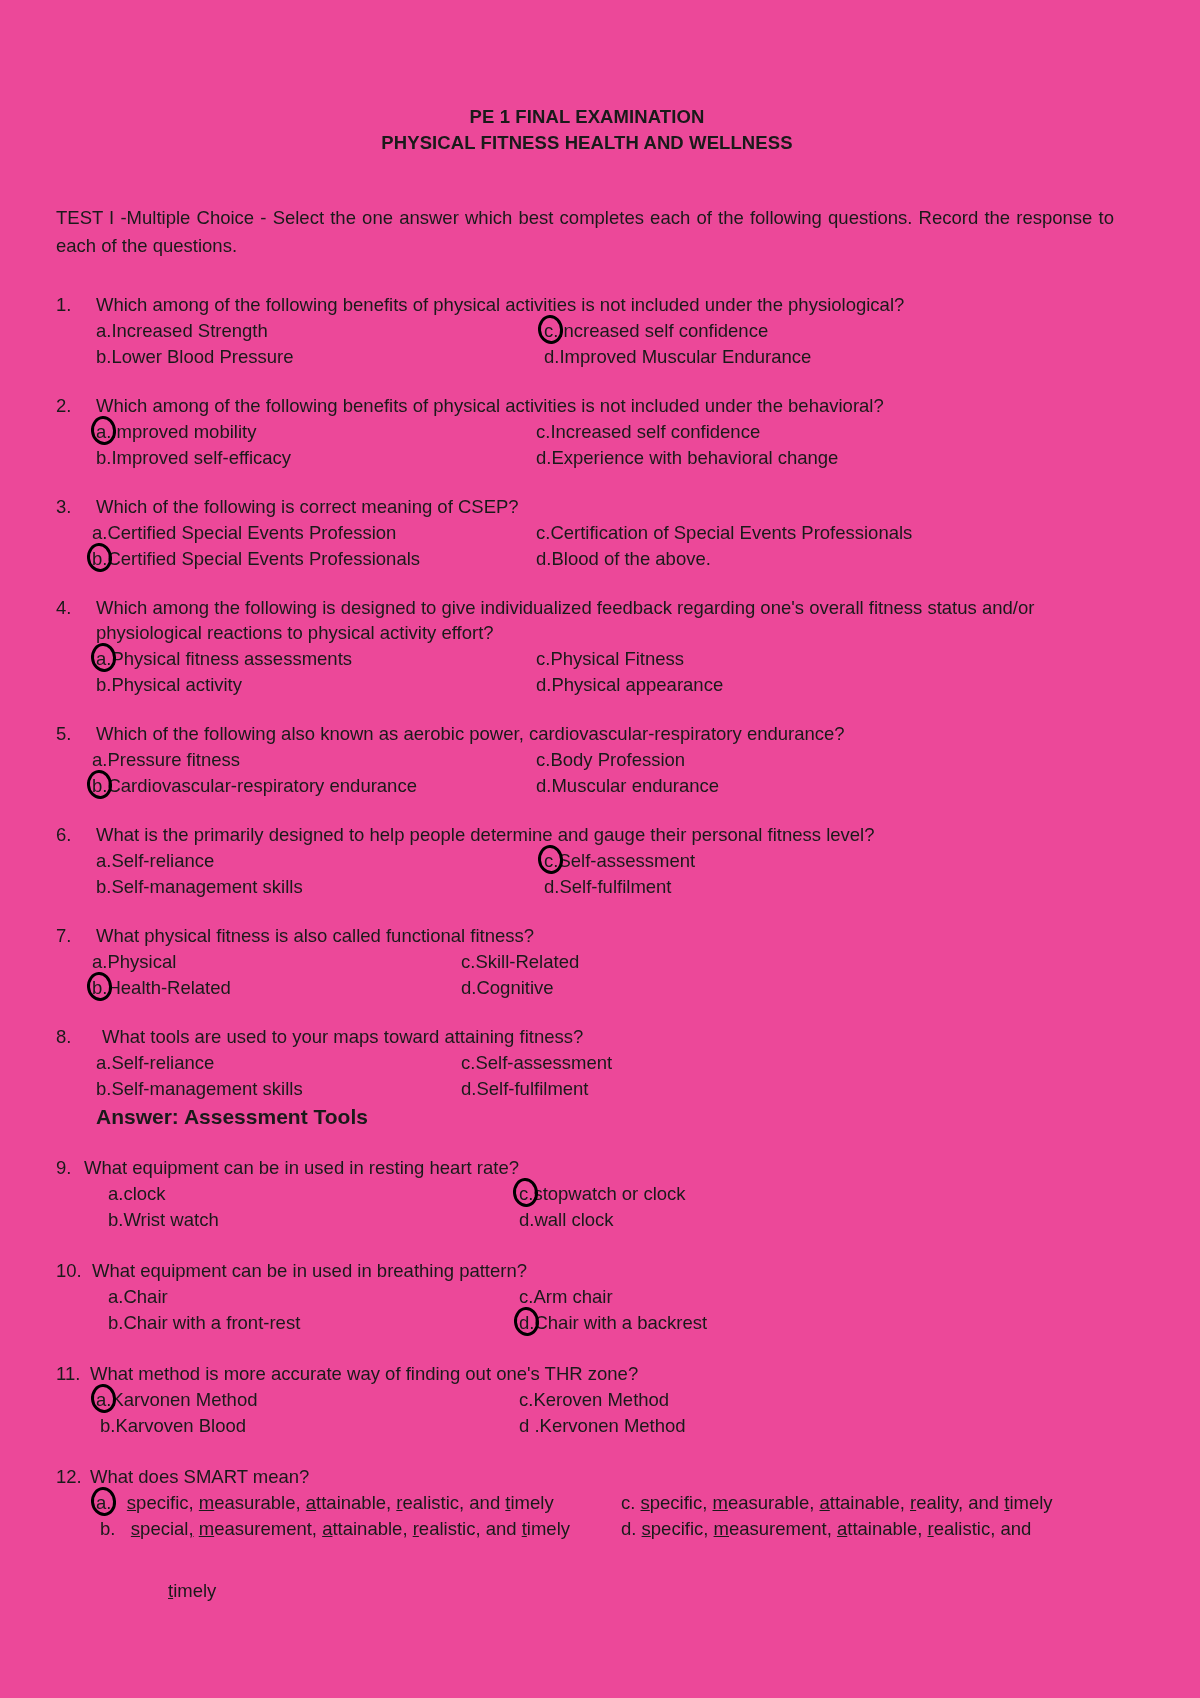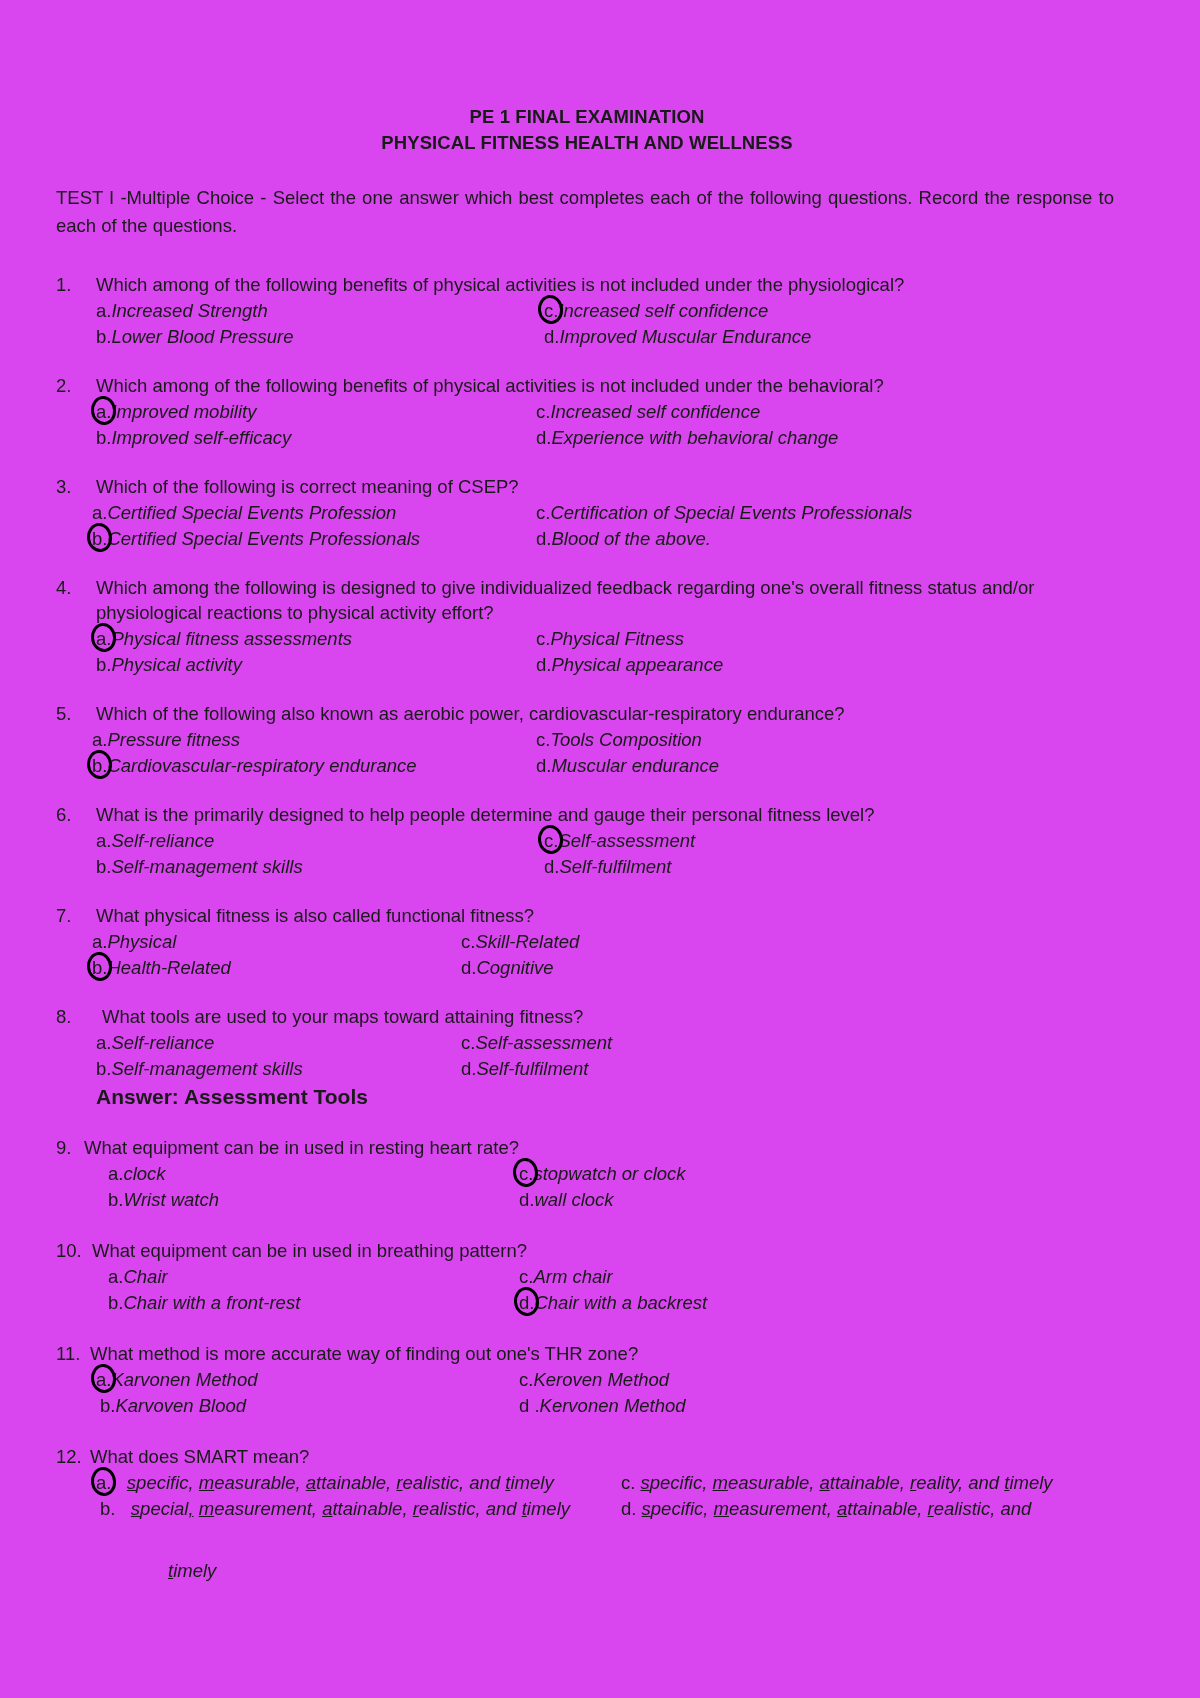--- a/index.html
+++ b/index.html
@@ -10,21 +10,21 @@
   }
   body {
     font-family: "Liberation Sans", sans-serif;
     color: #1a1a1a;
   }
   .page {
     position: relative;
     width: 1200px;
     height: 1698px;
     margin: 0 auto;
-    background: #d946ef;
+    background: #ec4899;
     box-sizing: border-box;
     padding: 104px 82px 0 56px;
     overflow: hidden;
   }
 
   
   .doc-title {
     text-align: center;
     font-weight: bold;
     font-size: 18.5px;
@@ -34,21 +34,21 @@
   .doc-subtitle {
     text-align: center;
     font-weight: bold;
     font-size: 18.5px;
     letter-spacing: 0.1px;
     line-height: 26px;
   }
 
   
   .instructions {
-    margin-top: 28px;
+    margin-top: 48px;
     font-size: 18.5px;
     line-height: 28px;
     text-align: justify;
     text-justify: inter-word;
     padding-right: 4px;
   }
 
   
   .q {
     margin-top: 27px;
@@ -87,21 +87,21 @@
     box-sizing: border-box;
   }
   .opt-left  { flex: 0 0 auto; }
   .opt-right { flex: 1 1 auto; }
 
   .letter {
     position: relative;
     display: inline-block;
     white-space: pre;
   }
-  .label { white-space: pre; font-style: italic; }
+  .label { white-space: pre; }
 
   
   .circled > .letter::before {
     content: "";
     position: absolute;
     left: 50%;
     top: 50%;
     width: 25px;
     height: 29px;
     margin-left: -13px;
@@ -255,21 +255,21 @@
       <span class="q-text">Which of the following also known as aerobic power, cardiovascular-respiratory endurance?</span>
     </div>
     <div class="opts">
       <div class="opt-row">
         <div class="opt-cell opt-left" style="width:480px; padding-left:36px;">
           <span class="letter">a.</span>
           <span class="label">Pressure fitness</span>
         </div>
         <div class="opt-cell opt-right">
           <span class="letter">c.</span>
-          <span class="label">Tools Composition</span>
+          <span class="label">Body Profession</span>
         </div>
       </div>
       <div class="opt-row">
         <div class="opt-cell opt-left circled" style="width:480px; padding-left:36px;">
           <span class="letter">b.</span>
           <span class="label">Cardiovascular-respiratory endurance</span>
         </div>
         <div class="opt-cell opt-right">
           <span class="letter">d.</span>
           <span class="label">Muscular endurance</span>

